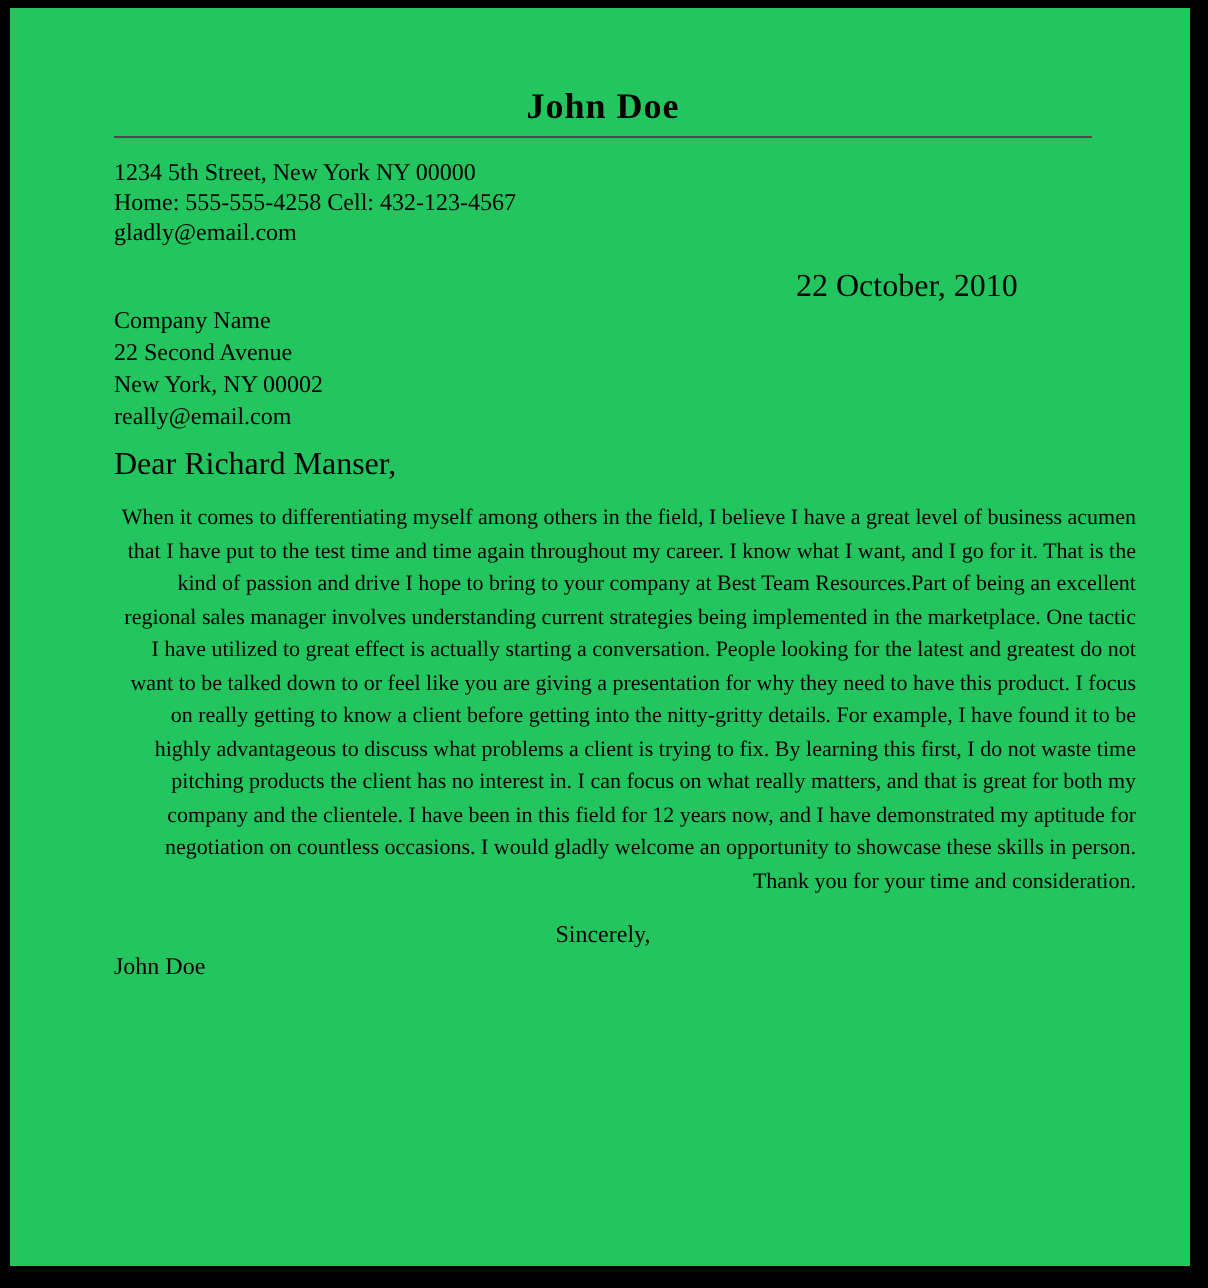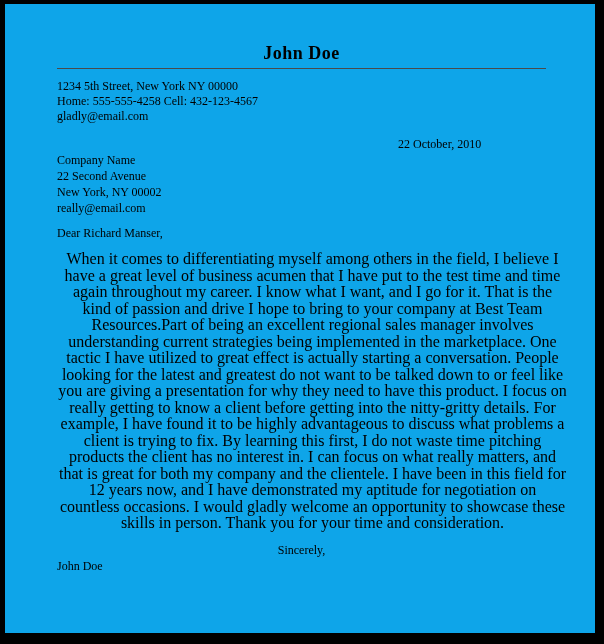--- a/index.html
+++ b/index.html
@@ -13,21 +13,21 @@
     position: relative;
     overflow: hidden;
     font-family: "Liberation Serif", serif;
   }
   .page {
     position: absolute;
     top: 4px;
     left: 5px;
     right: 9px;
     bottom: 11px;
-    background: #0ea5e9;
+    background: #22c55e;
     overflow: hidden;
   }
   .content {
     padding: 38px 49px 0 52px;
     color: #000000;
   }
   .letter-head-name {
     margin: 0;
     font-size: 18px;
     line-height: 22px;
@@ -43,38 +43,38 @@
   }
   .contact-block {
     margin-top: 10px;
     text-align: left;
     font-size: 12px;
     line-height: 15px;
   }
   .date-line {
     margin: 12px 0 0 0;
     padding-left: 341px;
-    font-size: 12px;
+    font-size: 16px;
     line-height: 16px;
     white-space: nowrap;
   }
   .recipient-block {
     font-size: 12px;
     line-height: 16px;
   }
   .salutation {
     margin: 9px 0 0 0;
-    font-size: 12px;
+    font-size: 16px;
     line-height: 16px;
   }
   .body-text {
     margin: 10px -22px 0 0;
-    font-size: 16px;
+    font-size: 11px;
     line-height: 16.5px;
-    text-align: center;
+    text-align: right;
   }
   .closing {
     margin: 10px 0 0 0;
     font-size: 12px;
     line-height: 16px;
     text-align: center;
   }
   .signature {
     margin: 0;
     font-size: 12px;

